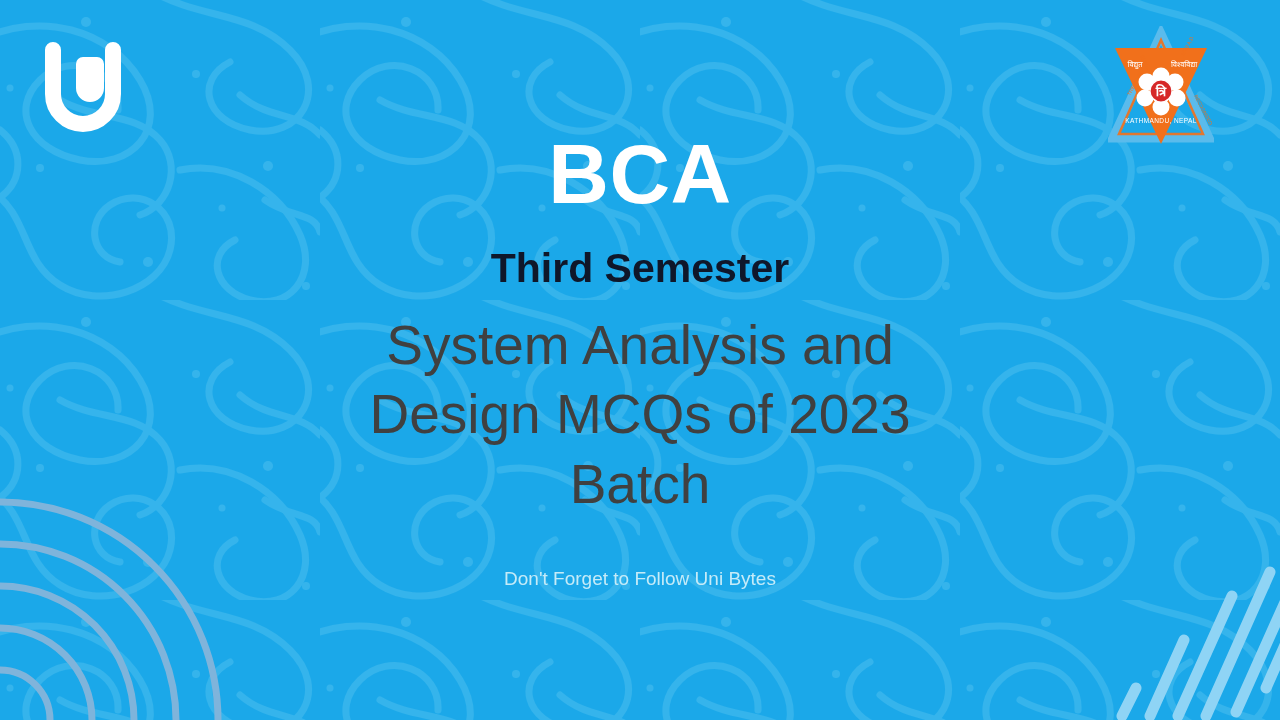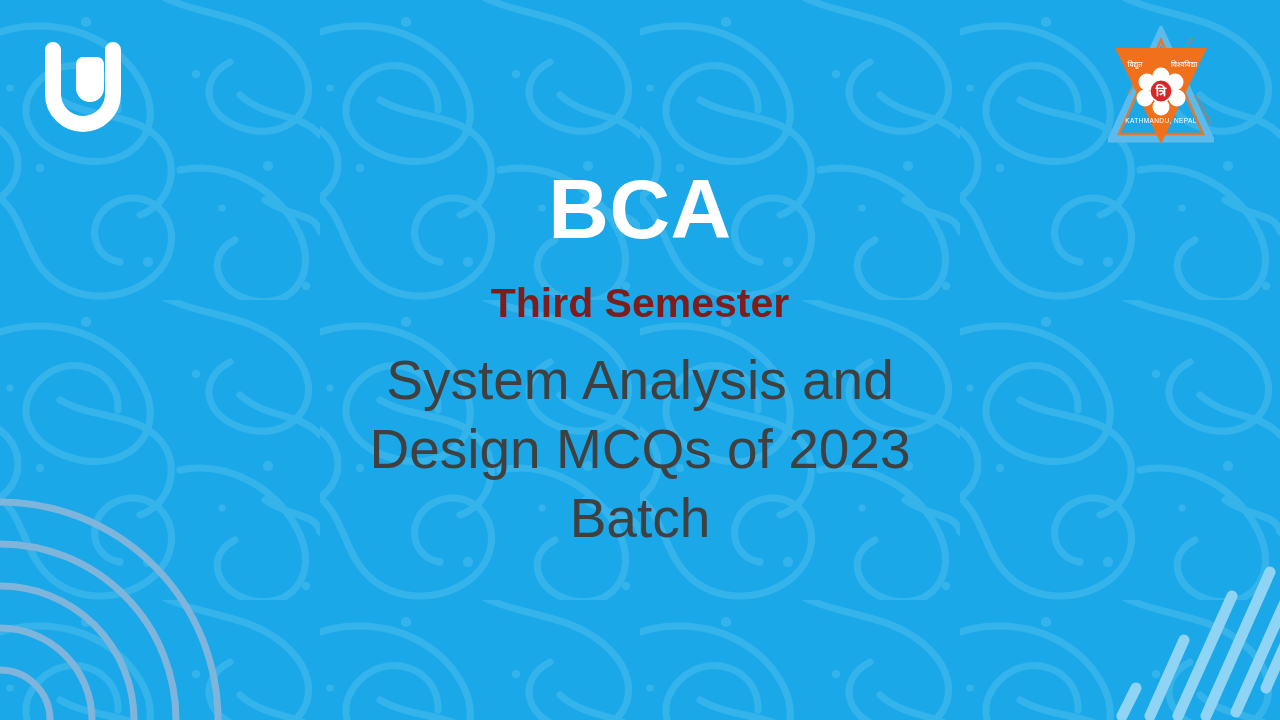--- a/index.html
+++ b/index.html
@@ -80,21 +80,21 @@
     font-weight: bold;
     color: #FFFFFF;
     letter-spacing: 0.5px;
     line-height: 1;
     margin: 0;
     text-align: center;
   }
   #semester {
     font-size: 41px;
     font-weight: bold;
-    color: #7f1d1d;
+    color: #0f172a;
     line-height: 1;
     margin: 32px 0 0 0;
     text-align: center;
   }
   #subject-title {
     font-size: 55px;
     font-weight: normal;
     color: #404040;
     line-height: 1.26;
     margin: 22px 0 0 0;
@@ -201,15 +201,16 @@
 
     <circle cx="53" cy="65" r="11" fill="#D62828"></circle>
     <circle cx="53" cy="65" r="11" fill="none" stroke="#FFFFFF" stroke-width="1.2"></circle>
     <text x="53" y="70" fill="#FFFFFF" font-size="13" font-weight="bold" font-family="DejaVu Sans, sans-serif" text-anchor="middle">त्रि</text>
   </svg>
 
   <div id="text-block">
     <div id="course-code">BCA</div>
     <div id="semester">Third Semester</div>
     <div id="subject-title">System Analysis and Design MCQs of 2023 Batch</div>
+    <div id="follow-note">Don't Forget to Follow Uni Bytes</div>
   </div>
 
 </div>
 
 </body></html>

